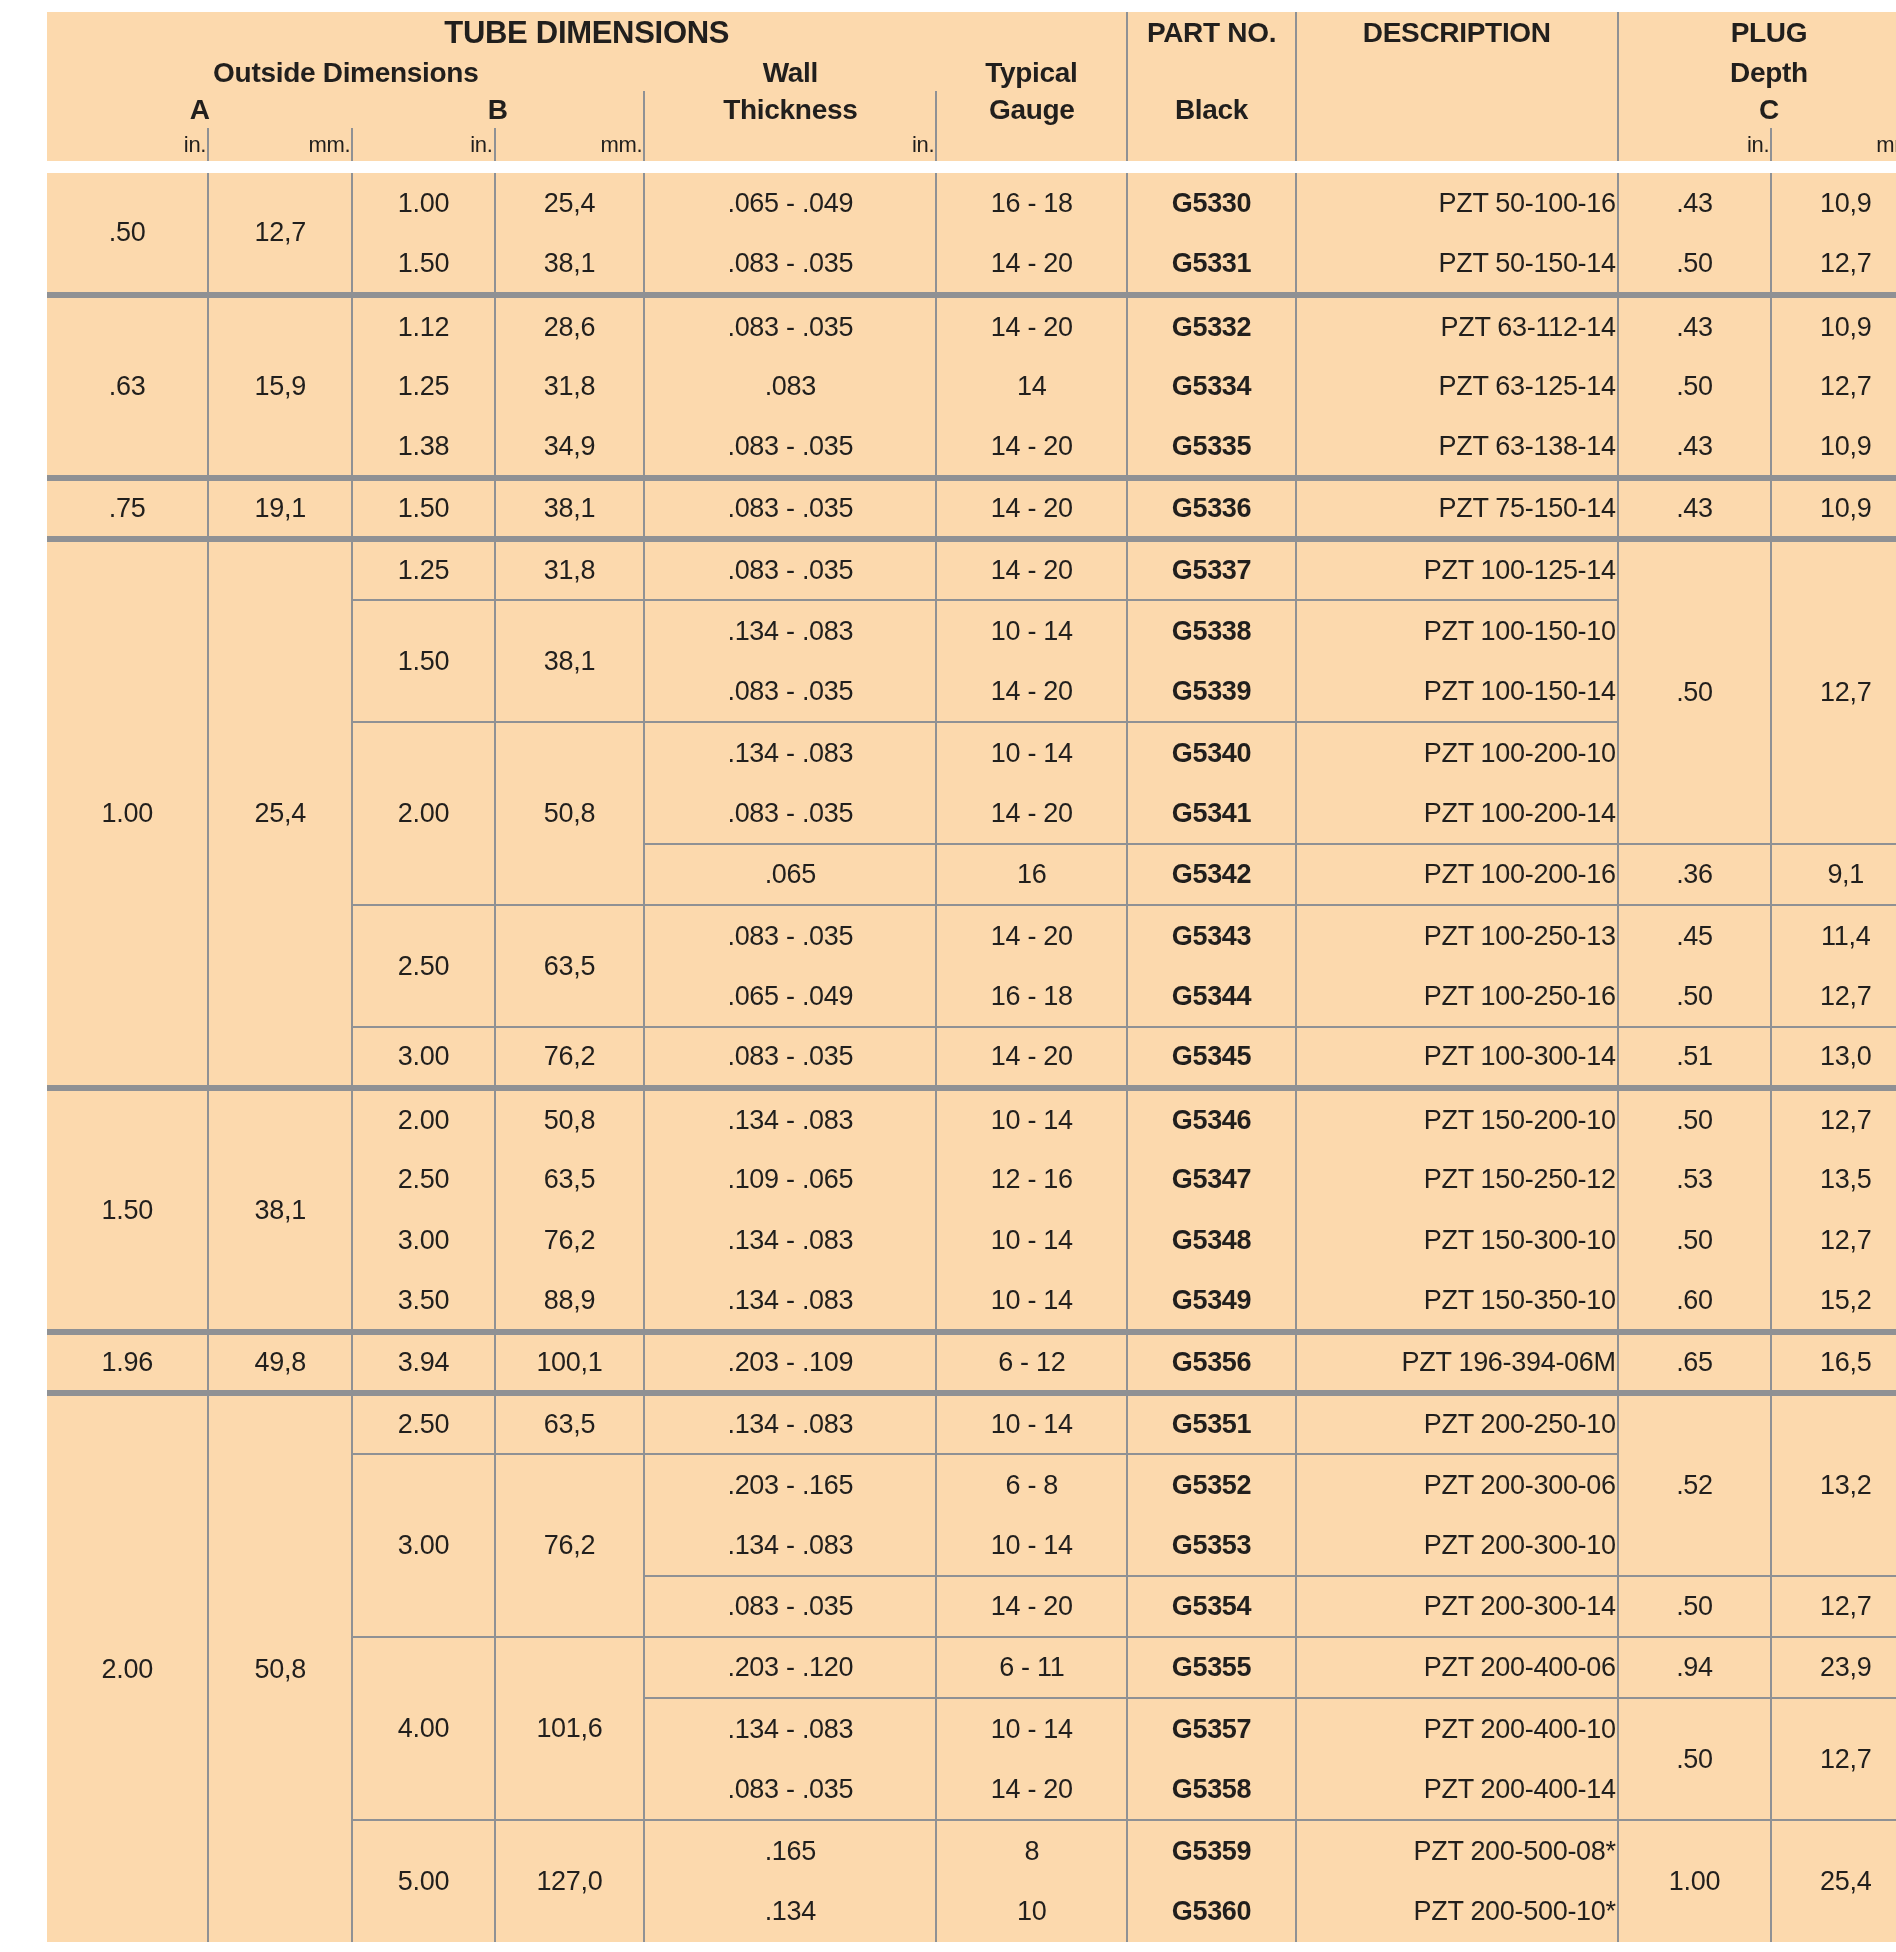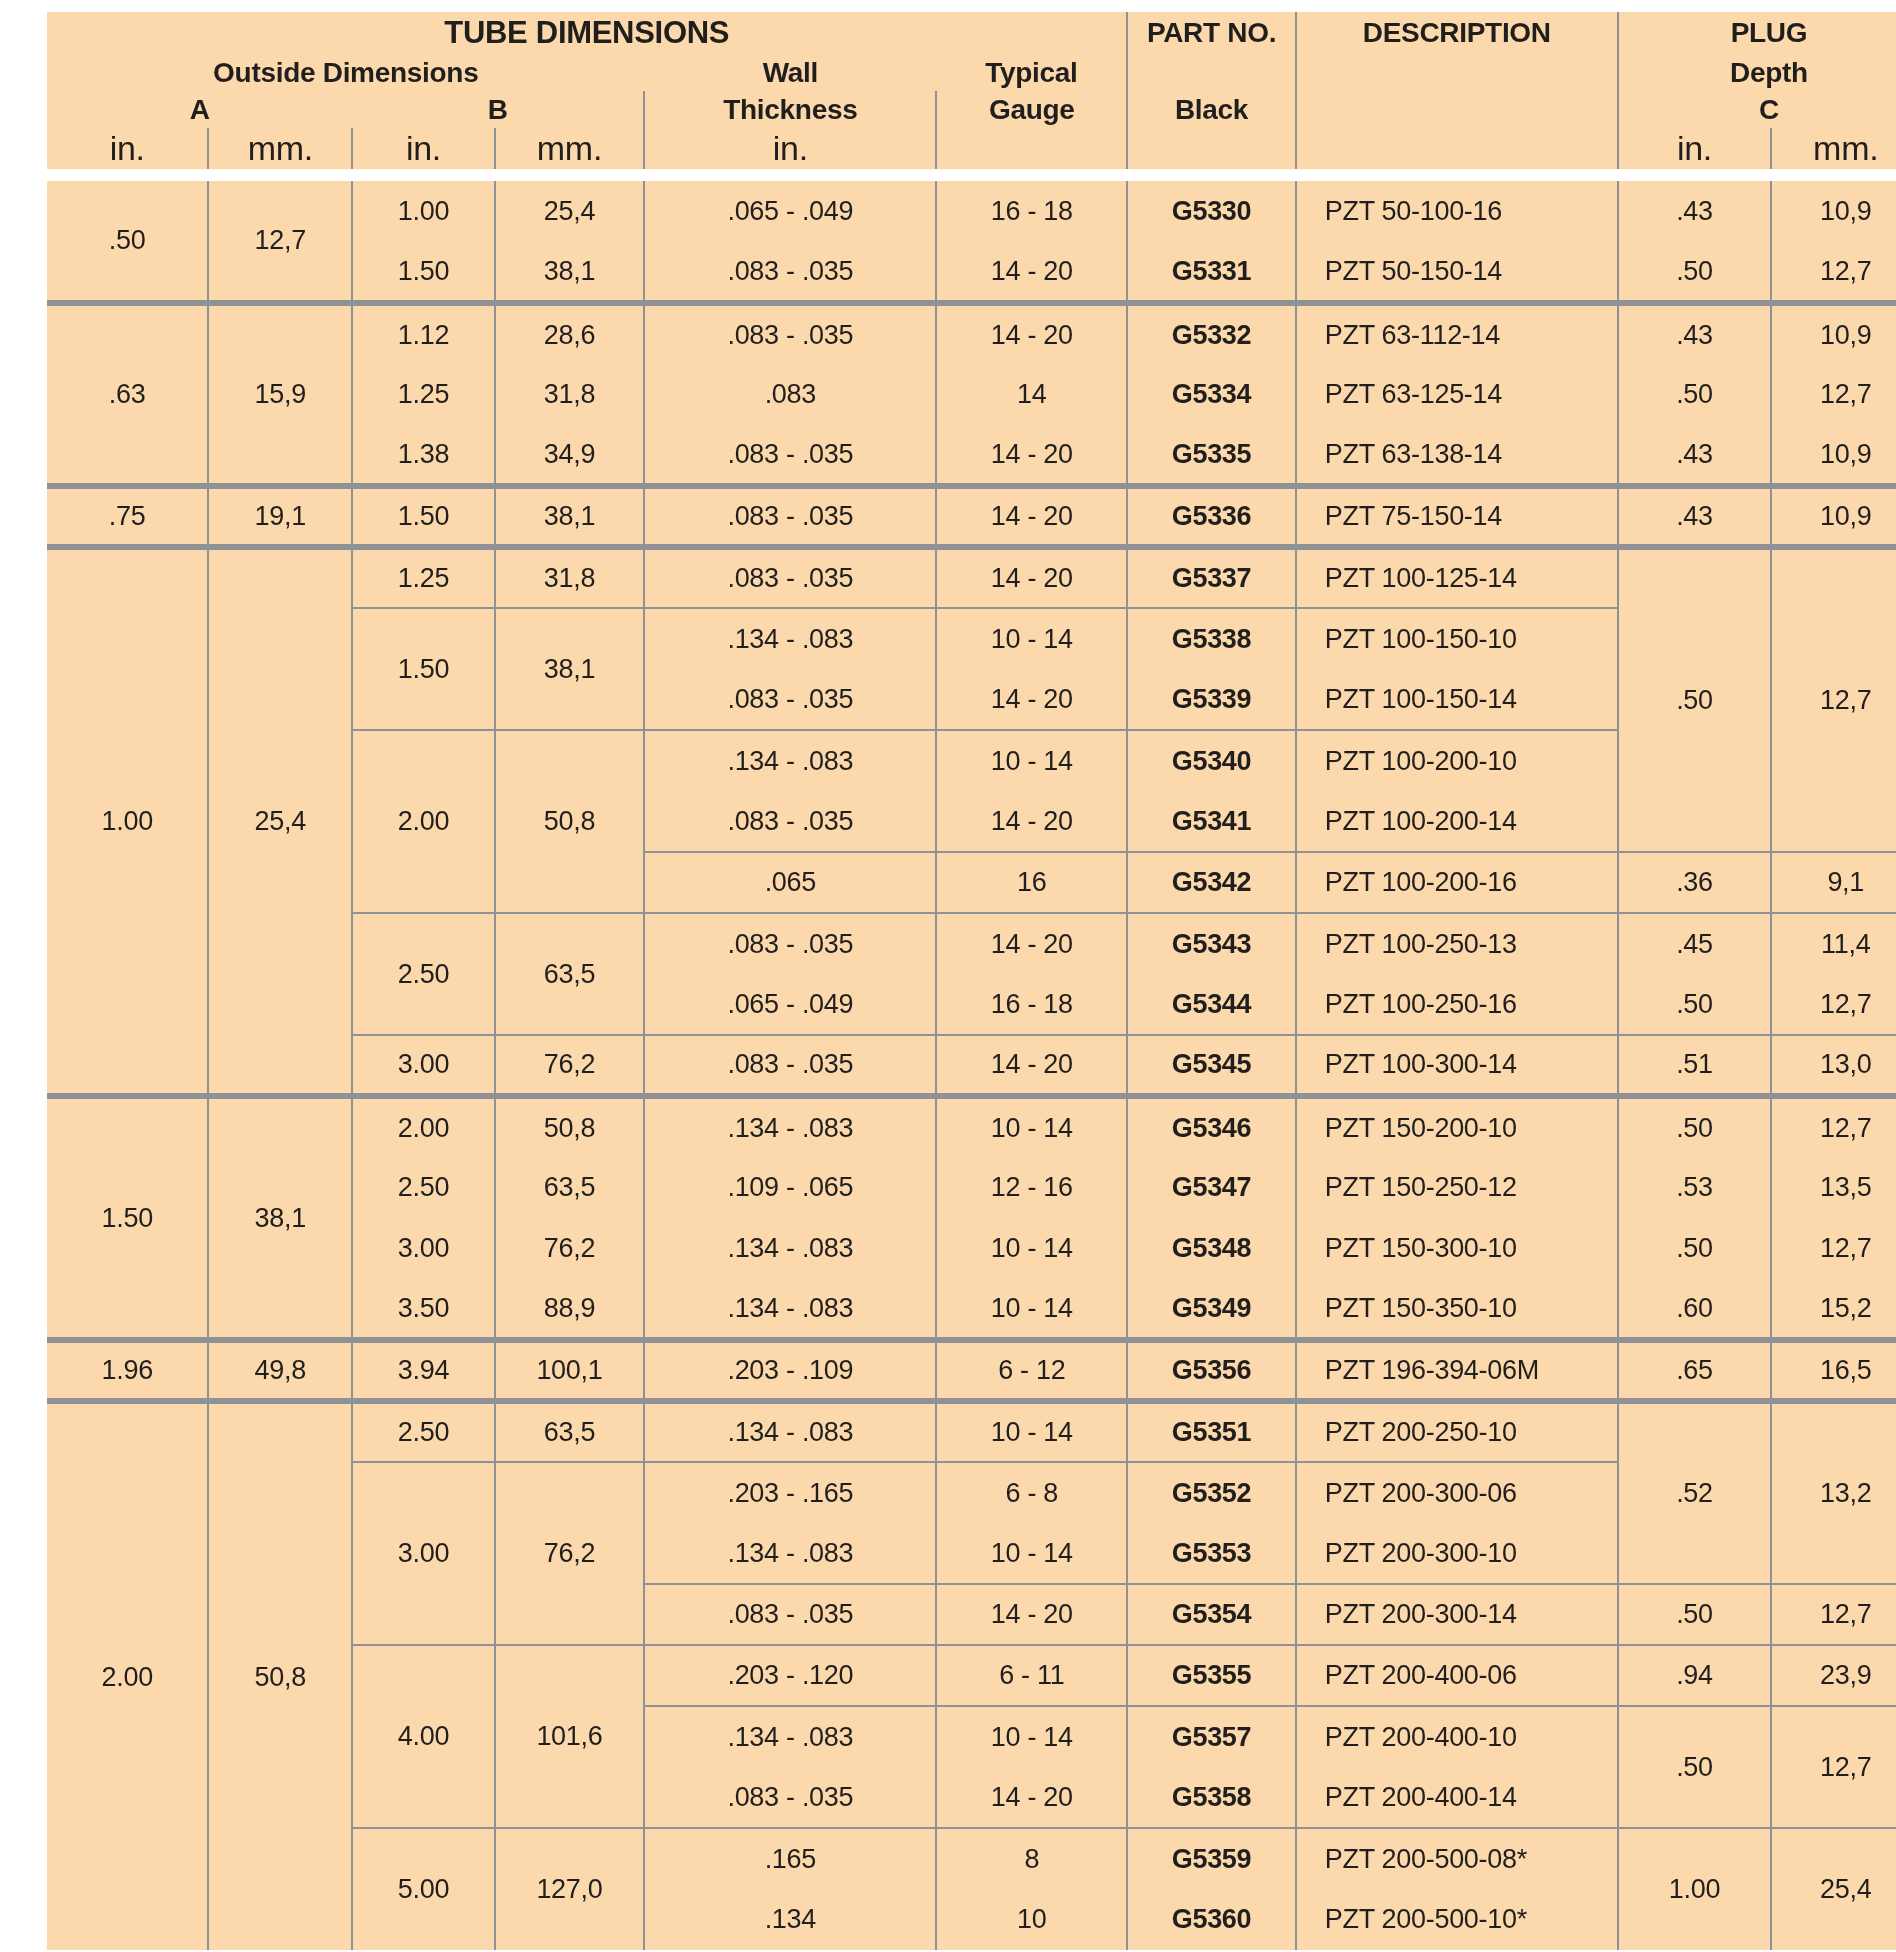--- a/index.html
+++ b/index.html
@@ -31,34 +31,34 @@
     overflow:hidden;
   }
   
   thead td{border:none;font-weight:700;}
   thead tr.h1{height:42px;}
   thead tr.h2{height:37px;}
   thead tr.h3{height:37px;}
   thead tr.h4{height:33px;}
   .h-big{font-size:31px;}
   .h-mid{font-size:28px;}
-  .h-unit{font-size:34px;font-weight:400;}
+  .h-unit{font-size:22px;font-weight:400;text-align:right;}
   thead .sepL{border-left:2.6px solid var(--line);}
   thead td.topcell{vertical-align:middle;}
   tr.gap-row td{background:#fff;height:12.2px;border:none;padding:0;}
   
   tbody tr{height:61px;}
   tbody td{
     font-size:27px;
     font-weight:400;
     border-left:2.6px solid var(--line);
   }
   tbody td.col-a_in{border-left:none;}
   tbody td.col-part{font-weight:700;}
-  tbody td.col-desc{text-align:left;padding-left:28px;}
+  tbody td.col-desc{text-align:right;padding-left:28px;}
   tr.sep-group td{border-top:6.1px solid var(--line);}
   tr.sep-sub td{border-top:2.6px solid var(--line);}
   tr.sep-wall td{border-top:2.6px solid var(--line);}
 </style>
 </head>
 <body>
 
 <div class="wrap">
   <table>
     <colgroup>

